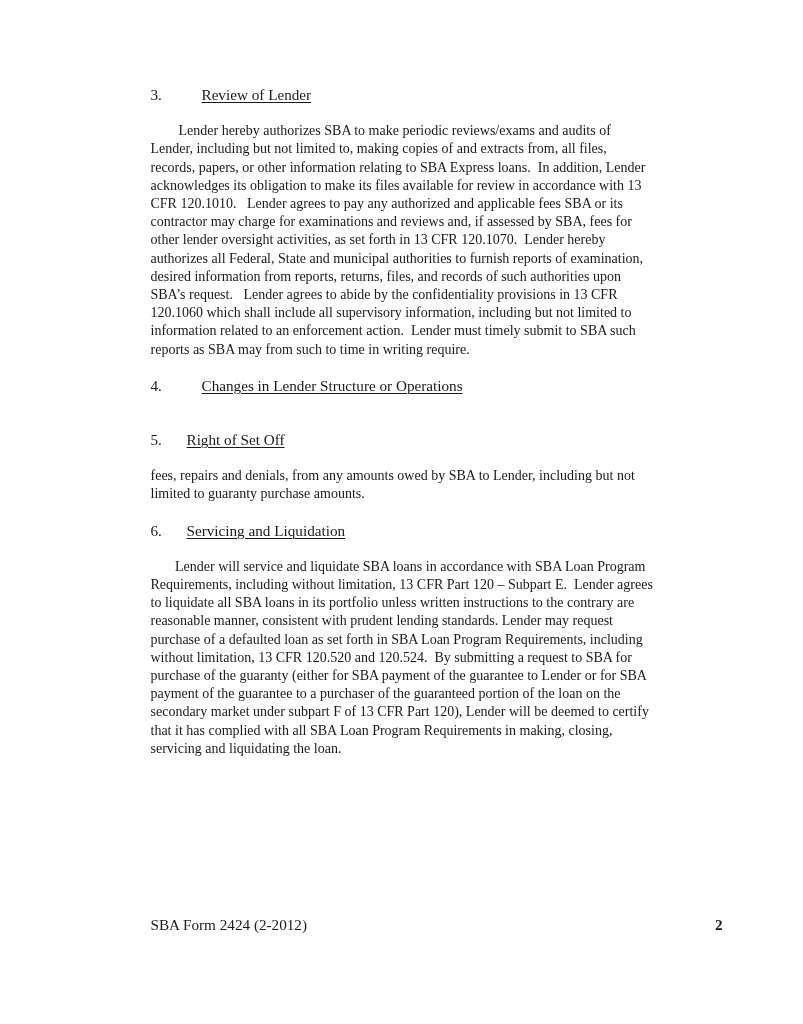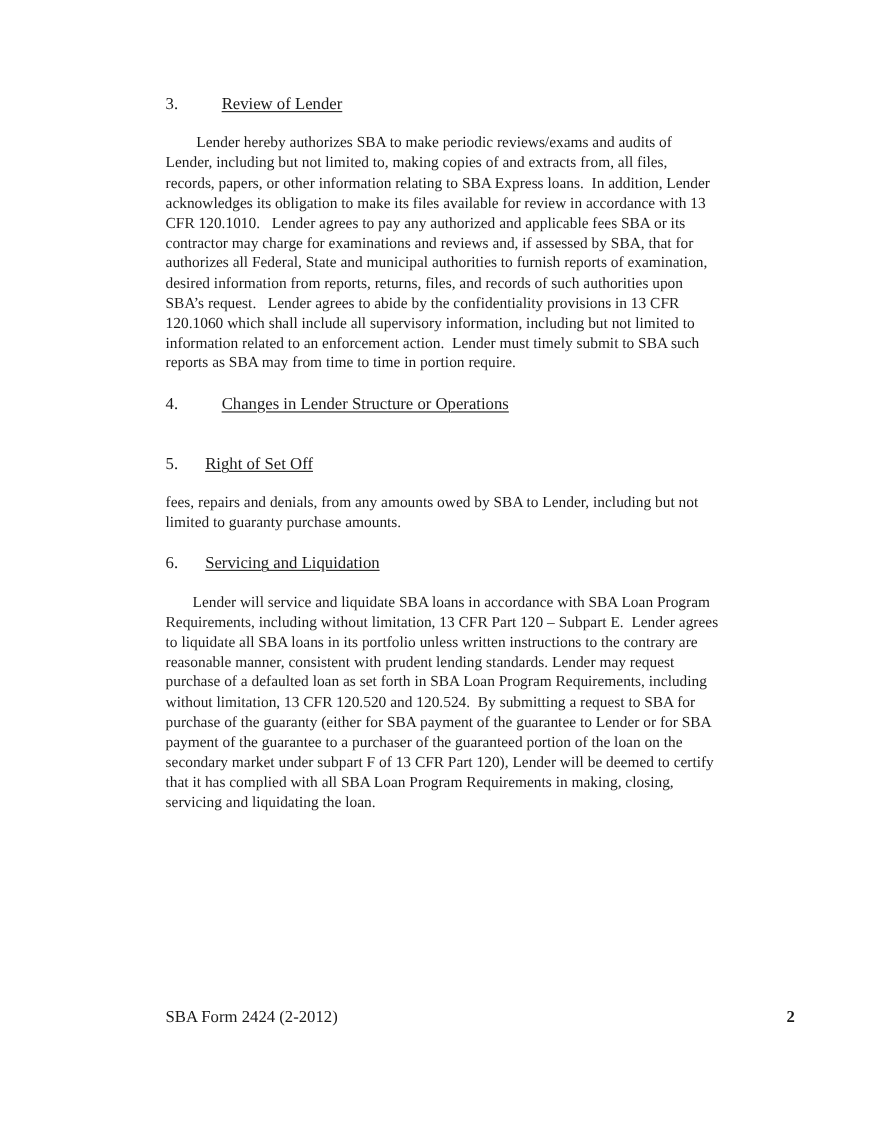--- a/index.html
+++ b/index.html
@@ -90,27 +90,28 @@
     <div class="section-head">
       <span class="sec-num tab-wide">3.</span><span class="sec-title">Review of Lender</span>
     </div>
     <div class="gap-after-head"></div>
     <div class="para">
       <span class="ln">        Lender hereby authorizes SBA to make periodic reviews/exams and audits of</span>
       <span class="ln">Lender, including but not limited to, making copies of and extracts from, all files,</span>
       <span class="ln">records, papers, or other information relating to SBA Express loans.  In addition, Lender</span>
       <span class="ln">acknowledges its obligation to make its files available for review in accordance with 13</span>
       <span class="ln">CFR 120.1010.   Lender agrees to pay any authorized and applicable fees SBA or its</span>
-      <span class="ln">contractor may charge for examinations and reviews and, if assessed by SBA, that for</span>
+      <span class="ln">contractor may charge for examinations and reviews and, if assessed by SBA, fees for</span>
+      <span class="ln">other lender oversight activities, as set forth in 13 CFR 120.1070.  Lender hereby</span>
       <span class="ln">authorizes all Federal, State and municipal authorities to furnish reports of examination,</span>
       <span class="ln">desired information from reports, returns, files, and records of such authorities upon</span>
       <span class="ln">SBA’s request.   Lender agrees to abide by the confidentiality provisions in 13 CFR</span>
       <span class="ln">120.1060 which shall include all supervisory information, including but not limited to</span>
       <span class="ln">information related to an enforcement action.  Lender must timely submit to SBA such</span>
-      <span class="ln">reports as SBA may from time to time in portion require.</span>
+      <span class="ln">reports as SBA may from such to time in writing require.</span>
     </div>
 
     <div class="gap-between-sections"></div>
 
     <div class="section-head">
       <span class="sec-num tab-wide">4.</span><span class="sec-title">Changes in Lender Structure or Operations</span>
     </div>
     <div class="gap-after-head"></div>
 
     <div class="gap-between-sections"></div>

